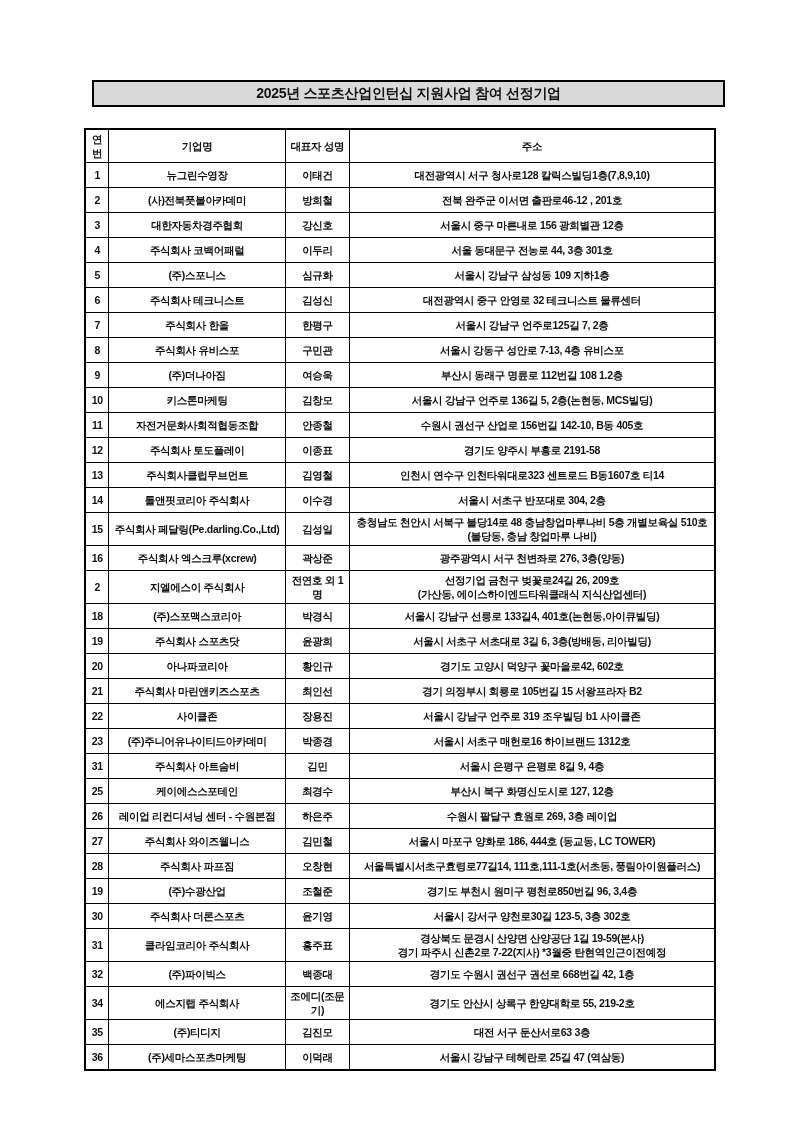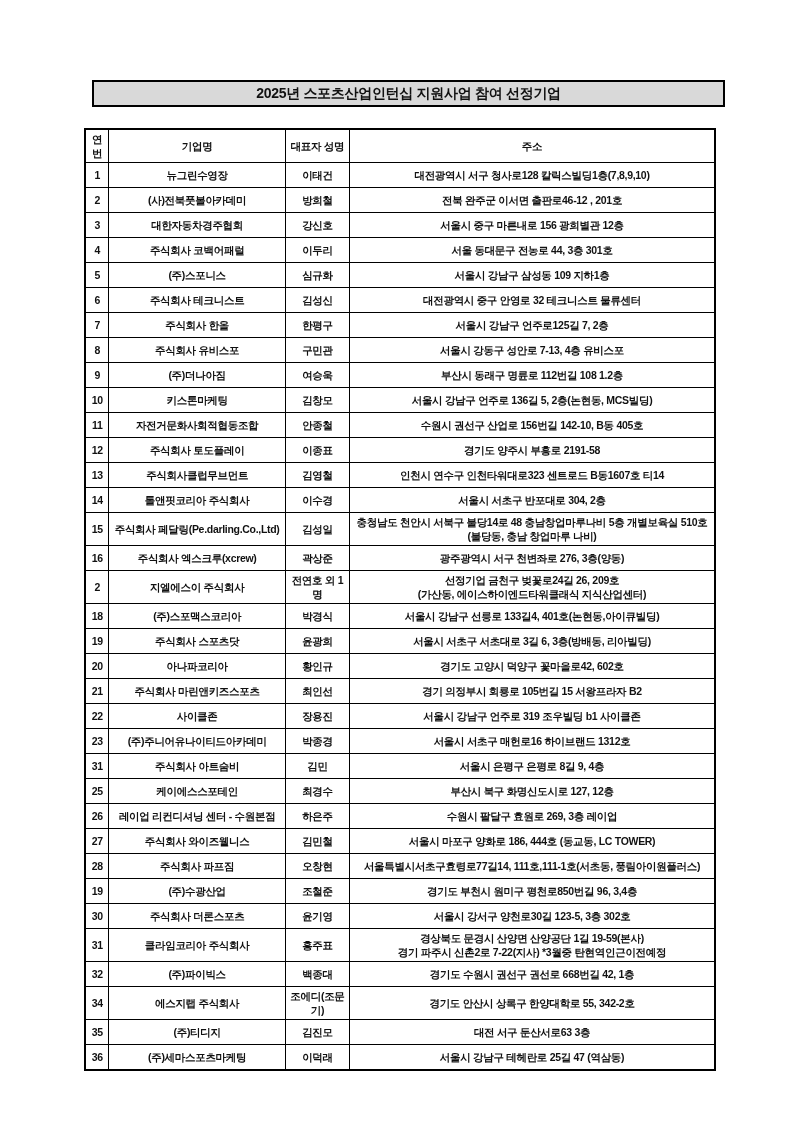--- a/index.html
+++ b/index.html
@@ -280,21 +280,21 @@
         <tr>
           <td>32</td>
           <td>(주)파이빅스</td>
           <td>백종대</td>
           <td class="addr">경기도 수원시 권선구 권선로 668번길 42, 1층</td>
         </tr>
         <tr>
           <td>34</td>
           <td>에스지랩 주식회사</td>
           <td>조에디(조문기)</td>
-          <td class="addr">경기도 안산시 상록구 한양대학로 55, 342-2호</td>
+          <td class="addr">경기도 안산시 상록구 한양대학로 55, 219-2호</td>
         </tr>
         <tr>
           <td>35</td>
           <td>(주)티디지</td>
           <td>김진모</td>
           <td class="addr">대전 서구 둔산서로63 3층</td>
         </tr>
         <tr>
           <td>36</td>
           <td>(주)세마스포츠마케팅</td>

